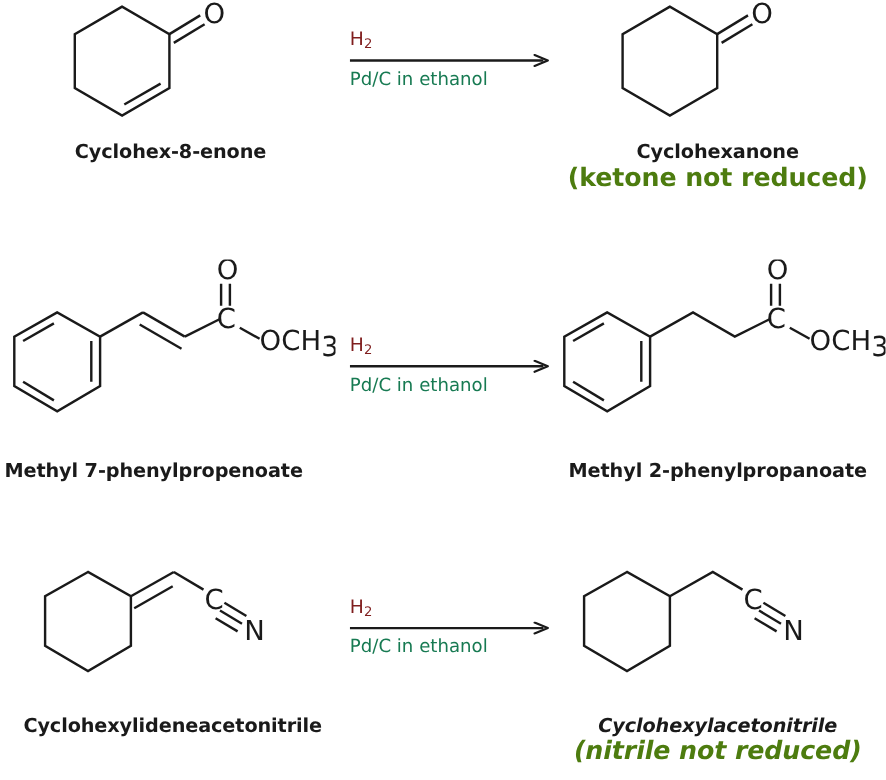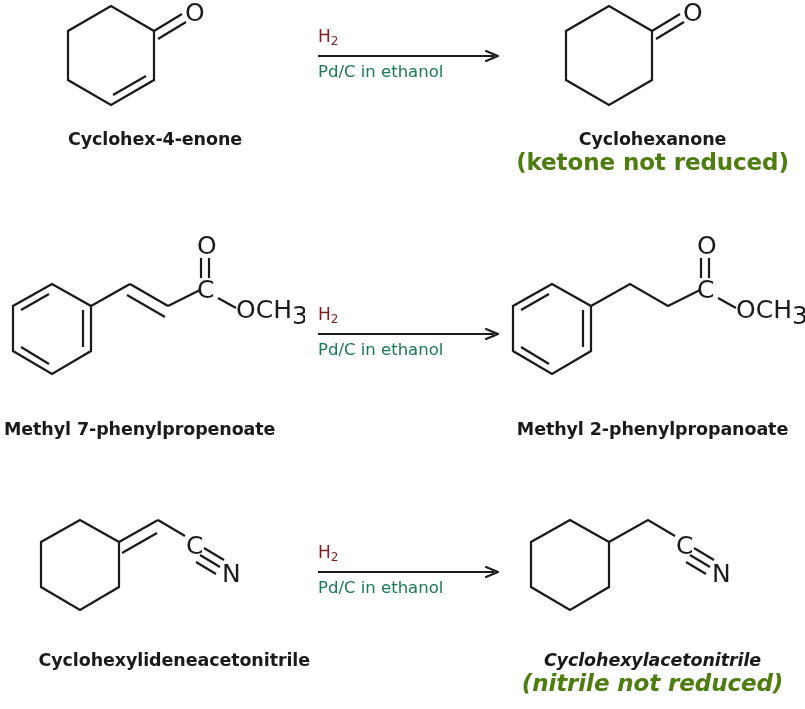--- a/index.html
+++ b/index.html
@@ -116,21 +116,21 @@
 
       <path class="bond" d="M56 6 L13 31 L13 80 L56 105 L99 80 L99 31 Z"></path>
 
       <path class="bond" d="M58 95 L91 76"></path>
 
       <path class="bond" d="M99 31 L127 14"></path>
       <path class="bond" d="M103 39 L131 22"></path>
       <text class="atom" x="130" y="21">O</text>
     </svg>
     <div class="label-block" style="top: 128px;">
-      <div class="name-label">Cyclohex-4-enone</div>
+      <div class="name-label">Cyclohex-8-enone</div>
     </div>
   </div>
 
   <div class="panel panel-arrow">
     <div class="arrow-wrap" style="top: 24px;">
       <div class="cond-top">
         <span>H</span><sub>2</sub>
       </div>
       <div class="arrow-line">
         <svg width="184" height="12" viewBox="0 0 184 12">
@@ -235,21 +235,21 @@
 
       <path class="bond" d="M130 14 L157 30"></path>
       <text class="atom" x="158" y="48">C</text>
 
       <path class="bond" d="M176 42 L196 54"></path>
       <path class="bond" d="M172 49 L192 61"></path>
       <path class="bond" d="M168 56 L188 68"></path>
       <text class="atom" x="194" y="76">N</text>
     </svg>
     <div class="label-block" style="top: 143px;">
-      <div class="name-label" style="text-align:right; padding-left:4px;">Cyclohexylideneacetonitrile</div>
+      <div class="name-label" style="text-align:center; padding-left:4px;">Cyclohexylideneacetonitrile</div>
     </div>
   </div>
 
   <div class="panel panel-arrow">
     <div class="arrow-wrap" style="top: 34px;">
       <div class="cond-top">
         <span>H</span><sub>2</sub>
       </div>
       <div class="arrow-line">
         <svg width="184" height="12" viewBox="0 0 184 12">

